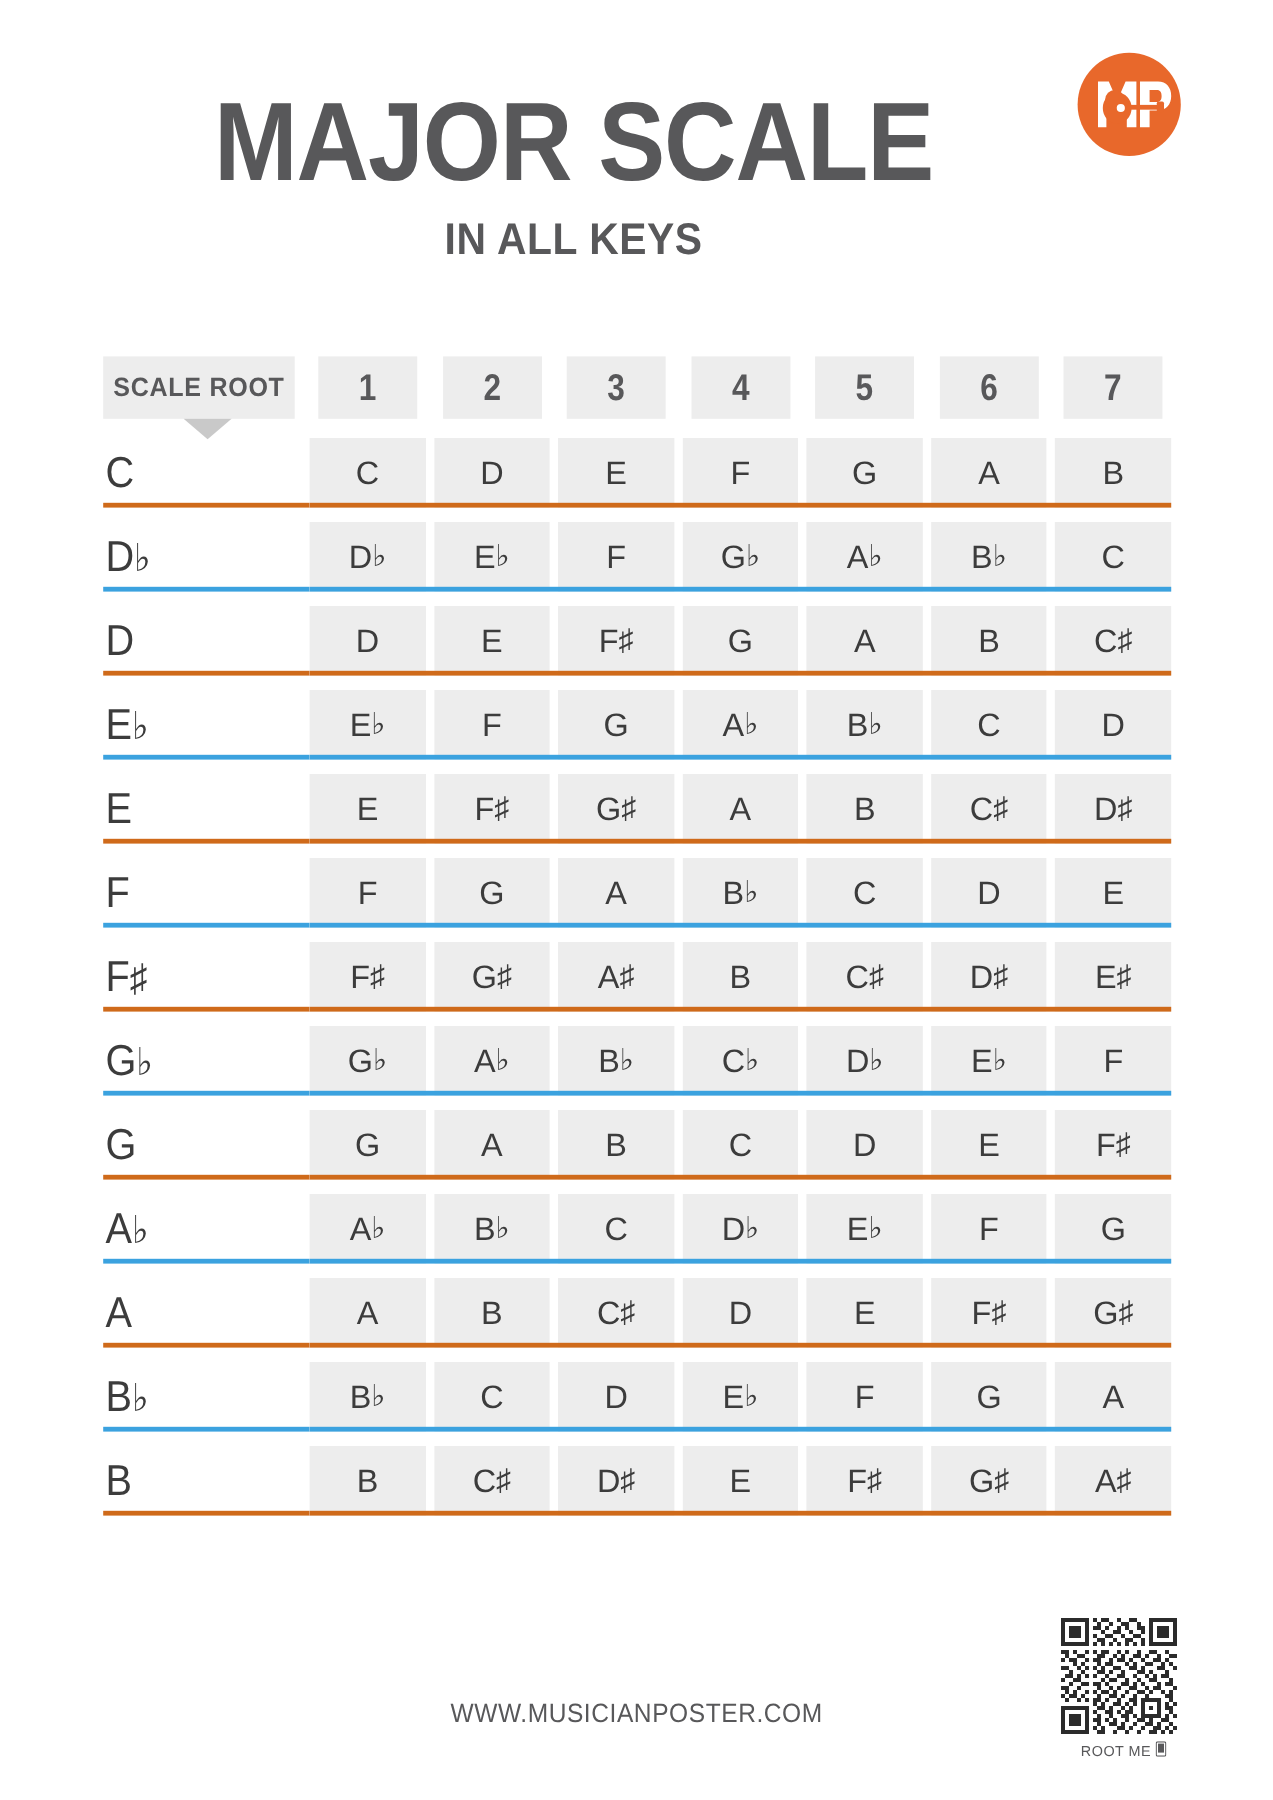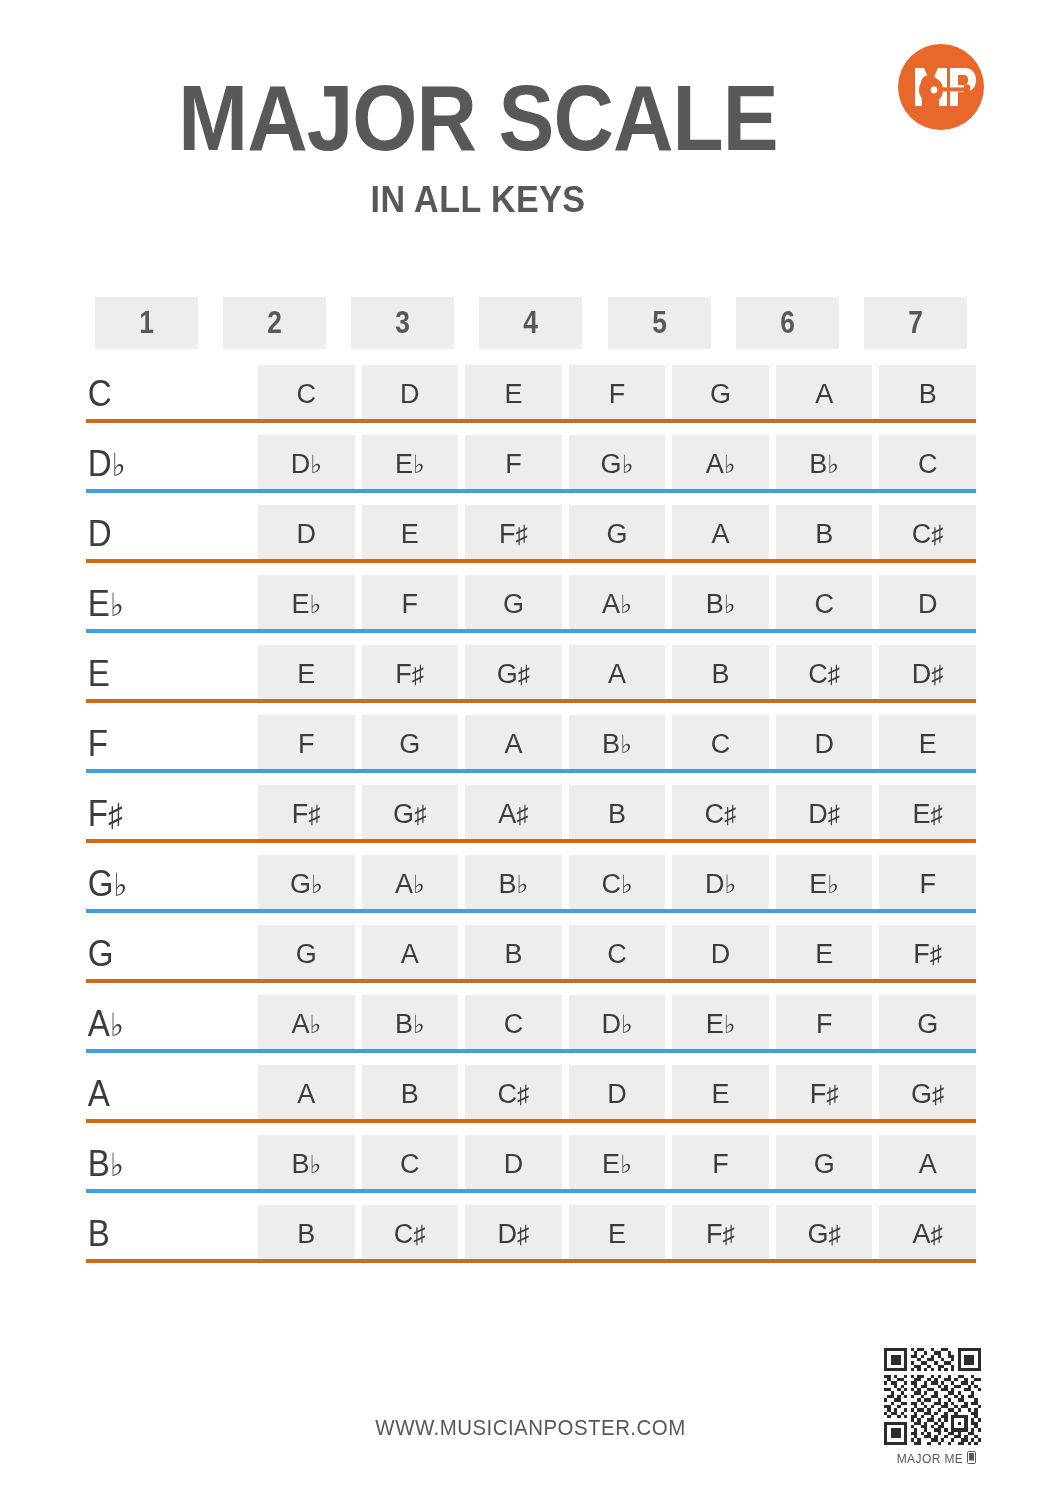--- a/index.html
+++ b/index.html
@@ -209,20 +209,24 @@
 </div>
 
 <div id="title-block">
   <div id="main-title">MAJOR SCALE</div>
   <div id="sub-title">IN ALL KEYS</div>
 </div>
 
 <div id="table-wrap">
 
   <div class="row" id="header-row">
+    <div class="root-col">
+      <div class="scale-root-box">SCALE ROOT</div>
+      <div class="root-arrow"></div>
+    </div>
     <div class="cells-col" id="degree-headers">
         <div class="hcell">1</div>
         <div class="hcell">2</div>
         <div class="hcell">3</div>
         <div class="hcell">4</div>
         <div class="hcell">5</div>
         <div class="hcell">6</div>
         <div class="hcell">7</div>
       </div>
   </div>
@@ -633,21 +637,21 @@
       <rect x="9" y="28" width="2" height="1"></rect>
         <rect x="13" y="28" width="1" height="1"></rect>
         <rect x="16" y="28" width="1" height="1"></rect>
         <rect x="19" y="28" width="1" height="1"></rect>
         <rect x="22" y="28" width="2" height="1"></rect>
         <rect x="25" y="28" width="1" height="1"></rect>
         <rect x="27" y="28" width="1" height="1"></rect>
     </g>
   </svg>
   <div id="scan-me">
-    <span>MAJOR ME</span>
+    <span>ROOT ME</span>
     <span id="phone-icon">
       <svg width="9" height="13" viewBox="0 0 9 13">
         <rect x="0.5" y="0.5" width="8" height="12" rx="1.2" fill="none" stroke="#58585A" stroke-width="1"></rect>
         <rect x="2" y="2" width="5" height="7.5" fill="#58585A"></rect>
       </svg>
     </span>
   </div>
 </div>
 
 </body></html>

